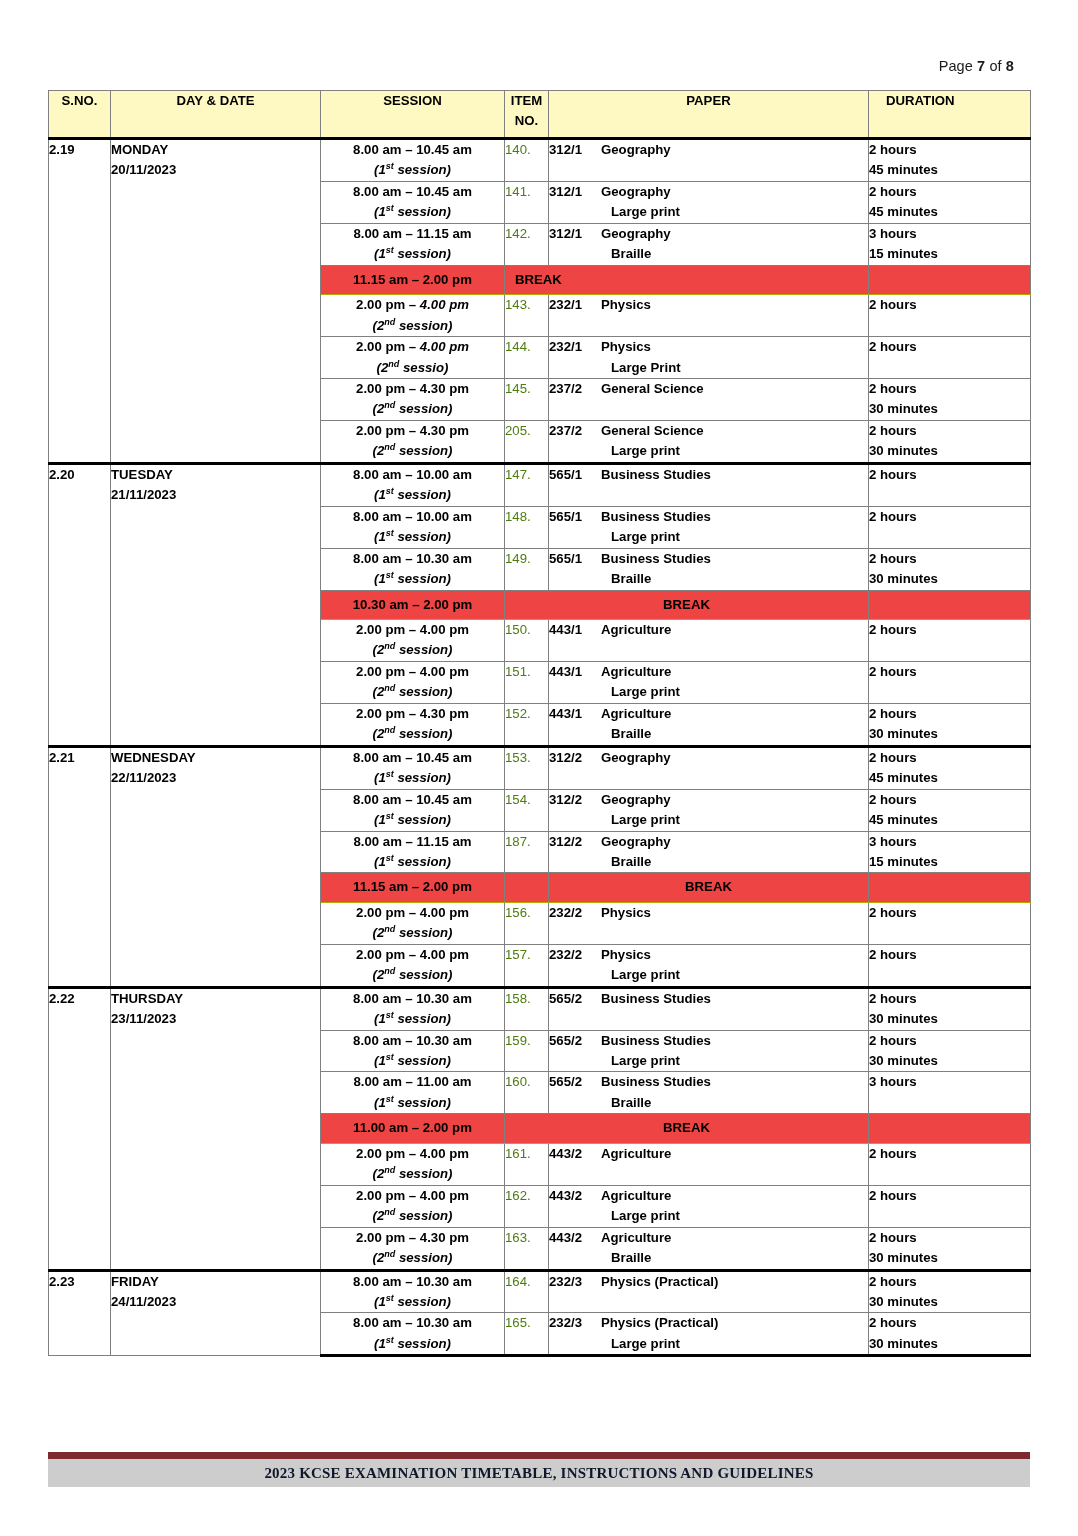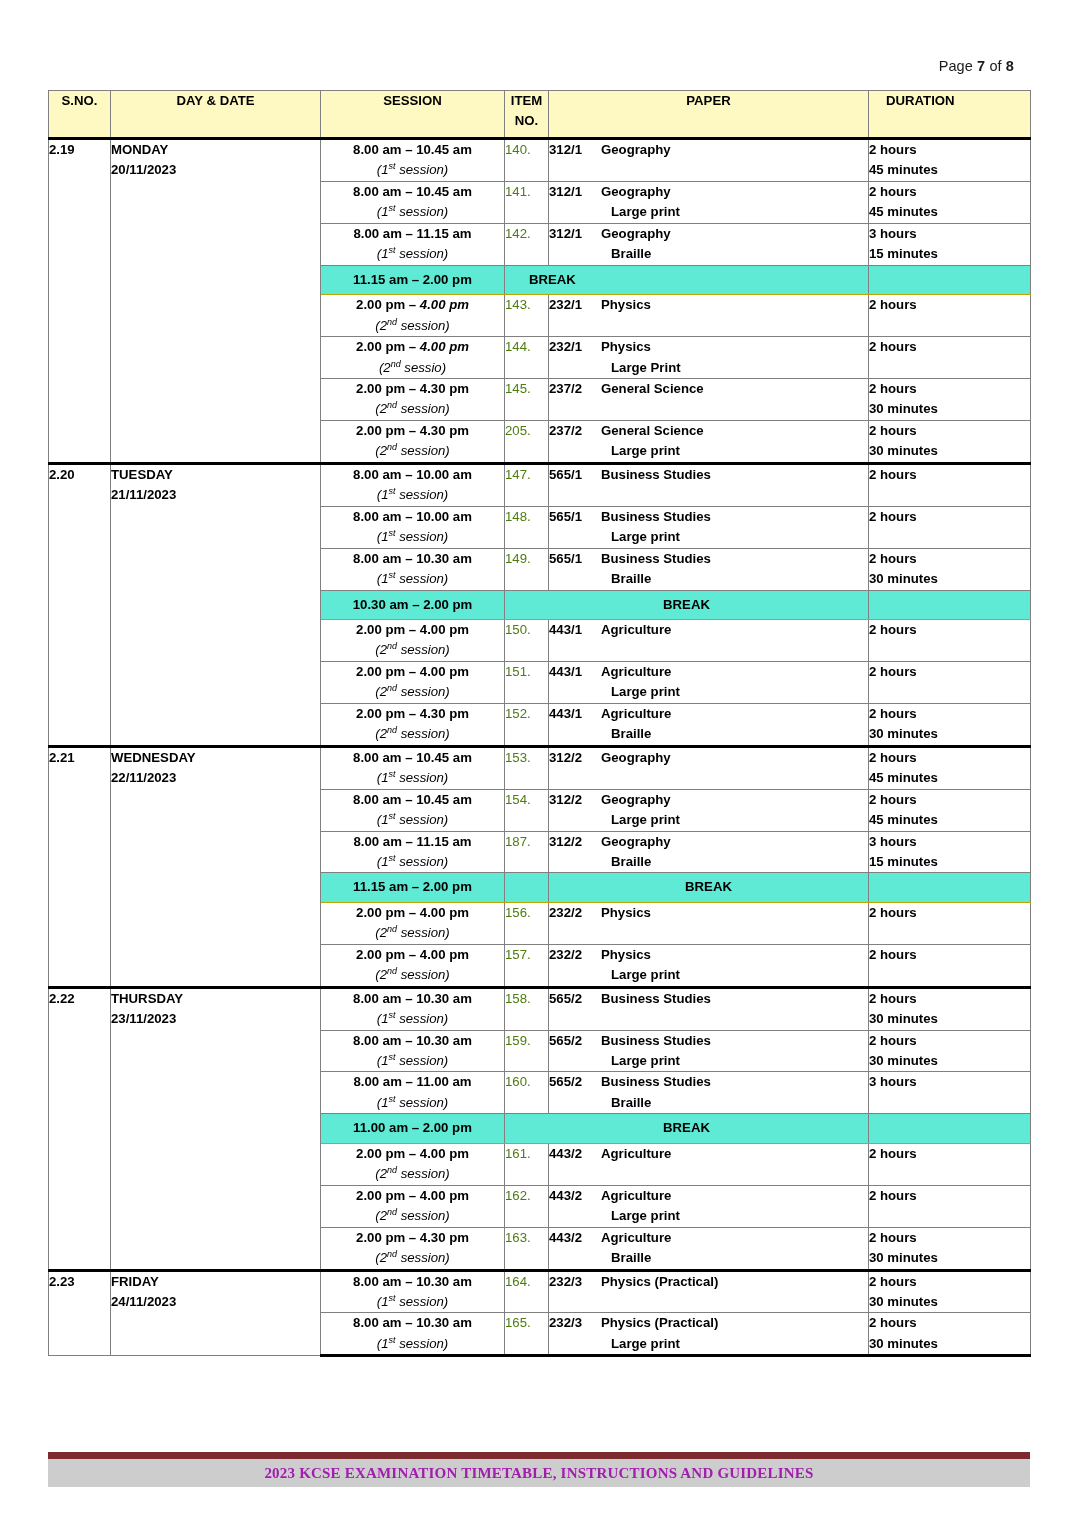--- a/index.html
+++ b/index.html
@@ -91,21 +91,21 @@
     line-height: 1.72;
   }
   td.ses {
     text-align: center;
     font-weight: bold;
     padding: 5px 6px 4px 6px;
     line-height: 1.6;
   }
   td.ses .sub {
     font-style: italic;
-    font-weight: normal;
+    font-weight: bold;
     text-align: center;
   }
   td.item {
     padding: 5px 4px 0 4px;
     text-align: left;
     font-weight: normal;
     color: #4d7c0f;
   }
   td.paper {
     padding: 5px 0 4px 10px;
@@ -115,31 +115,31 @@
   td.paper .code { display: inline-block; width: 52px; }
   td.paper .line2 { display: block; padding-left: 62px; }
   td.dur {
     padding: 5px 0 4px 9px;
     font-weight: bold;
     line-height: 1.6;
   }
   td.dur .l2 { display: block; }
 
   
-  tr.break td { background: #5eead4; }
+  tr.break td { background: #ef4444; }
   tr.break td.ses {
     font-weight: bold;
     text-align: center;
     padding: 4px 6px;
     border-top: 1.2px solid #b8a800;
     border-bottom: 1.2px solid #b8a800;
   }
   tr.break td.brk {
     font-weight: bold;
-    padding: 4px 0 4px 24px;
+    padding: 4px 0 4px 10px;
     border-top: 1.2px solid #b8a800;
     border-bottom: 1.2px solid #b8a800;
   }
   tr.break td.brk.center { text-align: center; padding-left: 0; }
   tr.break td.empty {
     border-top: 1.2px solid #b8a800;
     border-bottom: 1.2px solid #b8a800;
   }
 
   
@@ -162,21 +162,21 @@
   }
   .footer-band {
     background: #cdcdcd;
     height: 28px;
     line-height: 28px;
     text-align: center;
     font-family: "Liberation Serif", serif;
     font-weight: bold;
     font-size: 15px;
     letter-spacing: .2px;
-    color: #a21caf;
+    color: #0f172a;
   }
 </style>
 </head>
 <body>
 
 <div class="page">
 
   <div class="page-header">
     <span>Page</span>
     <span class="b">7</span>

